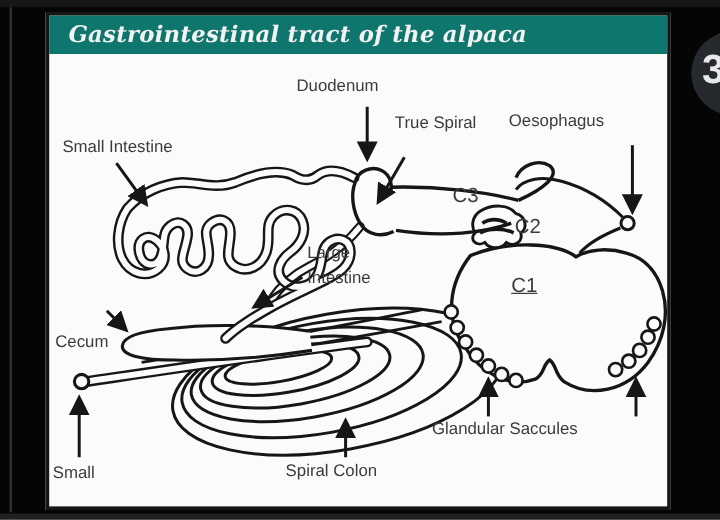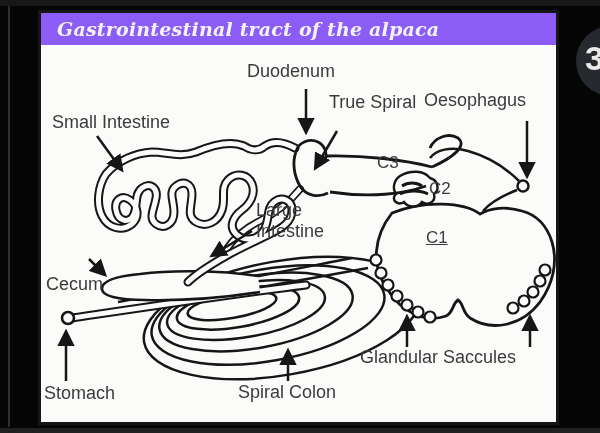--- a/index.html
+++ b/index.html
@@ -9,30 +9,30 @@
   }
   .strip-top{position:absolute;left:0;top:0;width:600px;height:6px;background:#171717;}
   .strip-bottom{position:absolute;left:0;top:428px;width:600px;height:5px;background:#202020;}
   .edge-line{position:absolute;left:8px;top:6px;width:2px;height:421px;background:#2e2e2e;}
   .panel{
     position:absolute;left:38px;top:10px;width:521px;height:415px;
     background:#fbfbf9;border:3px solid #161616;box-sizing:border-box;
   }
   .title-bar{
     position:absolute;left:41px;top:13px;width:515px;height:32px;
-    background:#8b5cf6;display:flex;align-items:center;
+    background:#0f766e;display:flex;align-items:center;
   }
   .title-text{
     color:#f2f2f2;font-family:"DejaVu Serif","Liberation Serif",serif;
     font-weight:bold;font-style:italic;font-size:19px;padding-left:16px;
     letter-spacing:.2px;white-space:nowrap;
   }
   svg.diagram{position:absolute;left:0;top:0;width:600px;height:433px;}
   .lbl{
-    position:absolute;color:#3b3b3b;font-size:18px;line-height:21px;
+    position:absolute;color:#3b3b3b;font-size:14px;line-height:21px;
     font-family:"Liberation Sans",sans-serif;white-space:nowrap;
   }
   .lbl.wrap{white-space:normal;}
   .lbl.small{font-size:17px;}
   .overlay-btn{
     position:absolute;left:576px;top:26px;width:70px;height:70px;border-radius:50%;
     background:#26292d;color:#e9e9e9;font-weight:bold;font-size:34px;
   }
   .overlay-btn span{position:absolute;left:9px;top:13px;}
 </style>
@@ -160,19 +160,19 @@
 
 <div class="lbl" style="left:247px;top:61px;">Duodenum</div>
 <div class="lbl wrap" style="left:329px;top:92px;width:92px;">True Spiral</div>
 <div class="lbl" style="left:424px;top:90px;">Oesophagus</div>
 <div class="lbl small" style="left:377px;top:152px;">C3</div>
 <div class="lbl small" style="left:429px;top:178px;">C2</div>
 <div class="lbl small" style="left:426px;top:227px;text-decoration:underline;">C1</div>
 <div class="lbl" style="left:52px;top:112px;">Small Intestine</div>
 <div class="lbl wrap" style="left:256px;top:200px;width:92px;">Large Intestine</div>
 <div class="lbl" style="left:46px;top:238px;margin-top:36px;">Cecum</div>
-<div class="lbl" style="left:44px;top:383px;">Stomach</div>
+<div class="lbl" style="left:44px;top:383px;">Small</div>
 <div class="lbl" style="left:238px;top:382px;">Spiral Colon</div>
 <div class="lbl" style="left:360px;top:347px;">Glandular Saccules</div>
 
 <div class="overlay-btn">
   <span>3</span>
 </div>
 
 </body></html>

